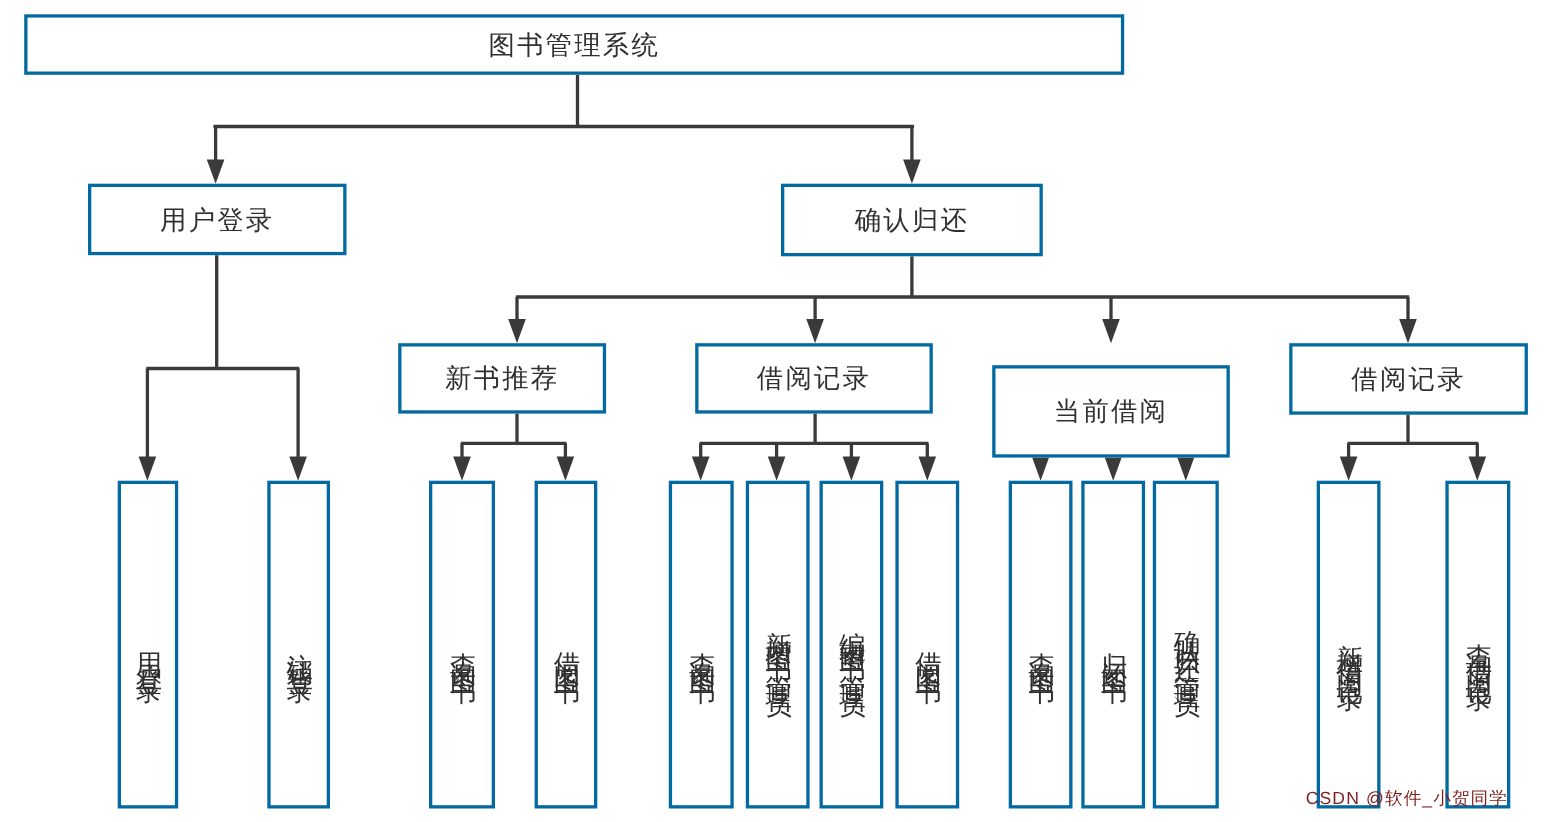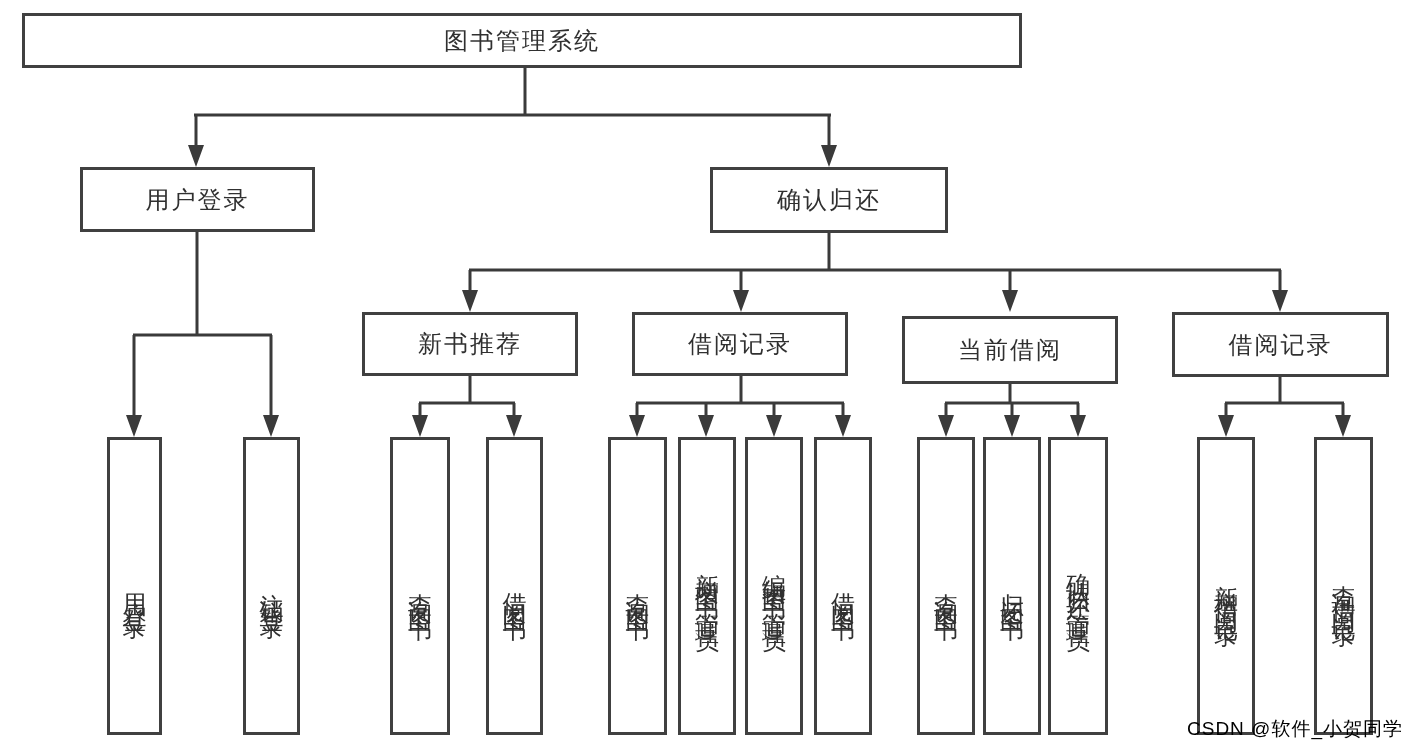--- a/index.html
+++ b/index.html
@@ -17,21 +17,21 @@
   }
   #connectors {
     position: absolute;
     left: 0;
     top: 0;
     z-index: 0;
   }
   .node {
     position: absolute;
     box-sizing: border-box;
-    border: 3px solid #404040;
+    border: 3px solid #0369a1;
     background: #ffffff;
     display: flex;
     align-items: center;
     justify-content: center;
     color: #303030;
     z-index: 1;
   }
   .hnode .label {
     font-size: 24px;
     letter-spacing: 2px;
@@ -42,22 +42,22 @@
     text-orientation: mixed;
     white-space: nowrap;
     font-size: 24px;
     letter-spacing: 8px;
     margin-bottom: -8px;
   }
   #watermark {
     position: absolute;
     left: 1187px;
     top: 716px;
-    font-size: 19px;
-    color: #000000;
+    font-size: 16px;
+    color: #7f1d1d;
     letter-spacing: 1px;
     white-space: nowrap;
     z-index: 5;
   }
 </style>
 </head>
 <body>
 
 <div id="stage">
 
@@ -94,27 +94,27 @@
     <span class="label">图书管理系统</span>
   </div>
 
   <div class="node hnode" style="left:80px;top:167px;width:235px;height:65px">
     <span class="label">用户登录</span>
   </div>
   <div class="node hnode" style="left:710px;top:167px;width:238px;height:66px">
     <span class="label">确认归还</span>
   </div>
 
-  <div class="node hnode" style="left:362px;top:312px;width:216px;height:64px">
+  <div class="node hnode" style="left:362px;top:312px;width:189px;height:64px">
     <span class="label">新书推荐</span>
   </div>
   <div class="node hnode" style="left:632px;top:312px;width:216px;height:64px">
     <span class="label">借阅记录</span>
   </div>
-  <div class="node hnode" style="left:902px;top:316px;width:216px;height:68px">
+  <div class="node hnode" style="left:902px;top:332px;width:216px;height:84px">
     <span class="label">当前借阅</span>
   </div>
   <div class="node hnode" style="left:1172px;top:312px;width:217px;height:65px">
     <span class="label">借阅记录</span>
   </div>
 
   <div class="node vnode" style="left:107px;top:437px;width:55px;height:298px">
     <span class="label">用户登录</span>
   </div>
   <div class="node vnode" style="left:243px;top:437px;width:57px;height:298px">

